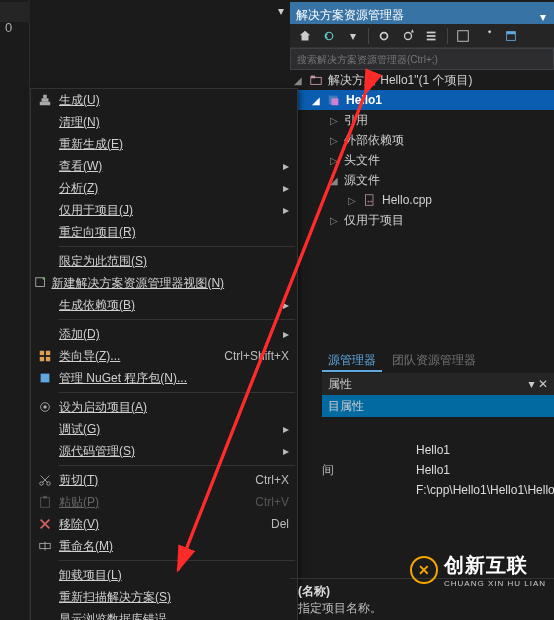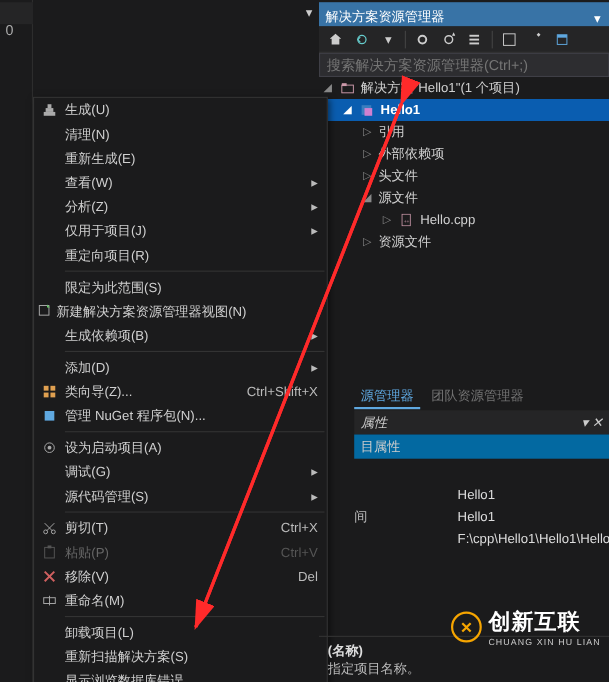--- a/index.html
+++ b/index.html
@@ -10,55 +10,55 @@
   .panel-header .title { flex: 1; }
   .panel-header .dd { width: 10px; text-align: center; }
 
   
   .toolbar { position: absolute; left: 290px; top: 24px; right: 0; height: 24px; background: #252526; display: flex; align-items: center; gap: 6px; padding: 0 6px; border-bottom: 1px solid #333; }
   .toolbar .tbtn { width: 18px; height: 18px; display: flex; align-items: center; justify-content: center; color: #ccc; }
   .toolbar .sep { width: 1px; height: 16px; background: #444; }
 
   
   .searchbar { position: absolute; left: 290px; top: 48px; right: 0; height: 22px; }
-  .searchbar input { width: 100%; height: 22px; background: #2d2d30; border: 1px solid #3f3f46; color: #999; padding: 0 6px; font-size: 13px; }
+  .searchbar input { width: 100%; height: 22px; background: #2d2d30; border: 1px solid #3f3f46; color: #999; padding: 0 6px; font-size: 10px; }
 
   
   .tree { position: absolute; left: 290px; top: 70px; right: 0; color: #d0d0d0; }
   .tree-row { display: flex; align-items: center; height: 20px; padding-left: 4px; gap: 4px; }
   .tree-row .chev { width: 10px; color: #888; font-size: 10px; }
   .tree-row .ico { width: 16px; height: 16px; display: flex; align-items: center; justify-content: center; }
   .tree-row.selected { background: #0a5db0; color: #fff; }
   .tree-row.selected .chev { color: #fff; }
   .indent1 { padding-left: 22px; }
   .indent2 { padding-left: 40px; }
   .indent3 { padding-left: 58px; }
 
   
   .context-menu { position: absolute; left: 30px; top: 88px; width: 268px; background: #1b1b1c; border: 1px solid #333; box-shadow: 2px 2px 6px rgba(0,0,0,.5); }
   .menu-item { display: flex; align-items: center; height: 22px; color: #d0d0d0; }
   .menu-item .icon-col { width: 28px; display: flex; align-items: center; justify-content: center; color: #aaa; }
-  .menu-item .label-col { flex: 1; padding-right: 8px; white-space: nowrap; }
+  .menu-item .label-col { flex: 1; padding-right: 8px; white-space: nowrap; text-decoration: underline; }
   .menu-item .shortcut-col { width: 86px; text-align: right; color: #bbb; padding-right: 8px; }
   .menu-item.disabled { color: #666; }
   .menu-item.disabled .shortcut-col { color: #555; }
   .menu-sep { height: 1px; background: #333; margin: 3px 2px 3px 28px; }
 
   .left-gutter { position: absolute; left: 0; top: 0; width: 30px; height: 100%; background: #1b1b1c; border-right: 1px solid #2d2d2d; }
   .top-tab { position: absolute; left: 0; top: 2px; width: 30px; height: 20px; background: #252526; }
   .zero { position: absolute; left: 5px; top: 20px; color: #aaa; font-size: 13px; }
   .vdrop { position: absolute; left: 278px; top: 4px; color: #ccc; }
 
   
   .bottom-tabs { position: absolute; left: 322px; top: 350px; right: 0; height: 22px; display: flex; gap: 4px; }
   .bottom-tabs .tab { padding: 2px 6px; color: #737373; }
   .bottom-tabs .tab.active { color: #5fa8e0; border-bottom: 2px solid #5fa8e0; }
 
   
-  .prop-hdr { position: absolute; left: 322px; top: 373px; right: 0; height: 22px; background: #252526; color: #ccc; display: flex; align-items: center; padding: 0 6px; font-style: italic; }
+  .prop-hdr { position: absolute; left: 322px; top: 373px; right: 0; height: 22px; background: #252526; color: #ccc; display: flex; align-items: center; padding: 0 6px; }
   .prop-hdr .dd { margin-left: auto; }
   .prop-sub { position: absolute; left: 322px; top: 395px; right: 0; height: 22px; background: #0369a1; color: #ccc; display: flex; align-items: center; padding: 0 6px; }
   .prop-grid { position: absolute; left: 322px; top: 440px; right: 0; }
   .prop-row { display: flex; height: 20px; align-items: center; }
   .prop-row .k { width: 94px; color: #bbb; }
   .prop-row .v { flex: 1; color: #ddd; white-space: nowrap; overflow: hidden; }
 
   .prop-desc { position: absolute; left: 290px; bottom: 0; right: 0; height: 42px; border-top: 1px solid #333; padding: 4px 8px; color: #bbb; }
   .prop-desc .t { font-weight: bold; color: #ddd; }
 
@@ -182,21 +182,21 @@
     <span class="ico">
         <svg width="12" height="12" viewBox="0 0 16 16">
           <rect x="2" y="1" width="10" height="14" fill="none" stroke="#c9a"></rect>
           <text x="4" y="12" font-size="6" fill="#c9a">++</text>
         </svg>
       </span>
     <span>Hello.cpp</span>
   </div>
   <div class="tree-row indent2">
     <span class="chev">▷</span>
-    <span>资源文件</span>
+    <span>仅用于项目</span>
   </div>
 </div>
 
 <div class="context-menu">
   <div class="menu-item">
       <span class="icon-col">
         <svg width="14" height="14" viewBox="0 0 16 16">
           <rect x="2" y="10" width="12" height="4" fill="#aaa"></rect>
           <rect x="4" y="6" width="8" height="4" fill="#aaa"></rect>
           <rect x="6" y="2" width="4" height="4" fill="#aaa"></rect>

